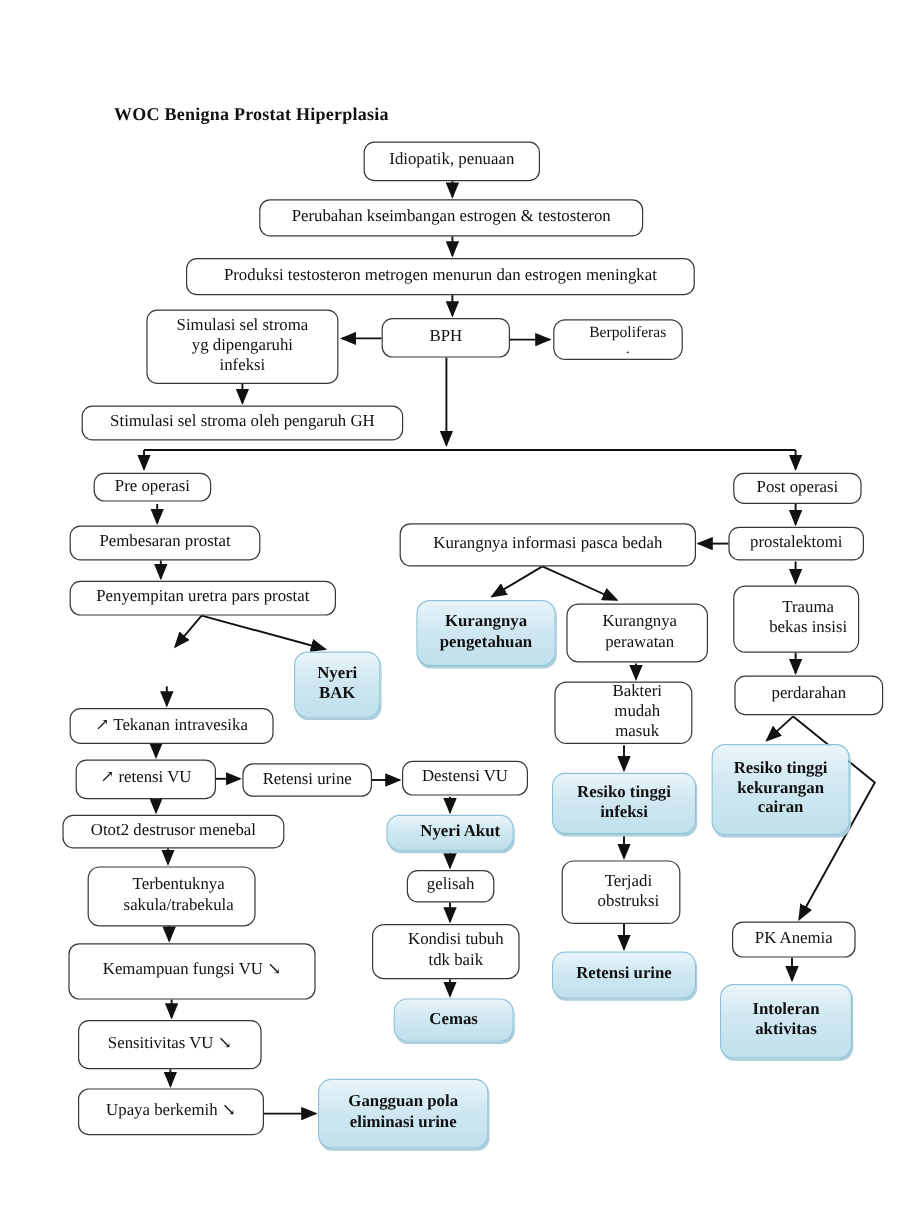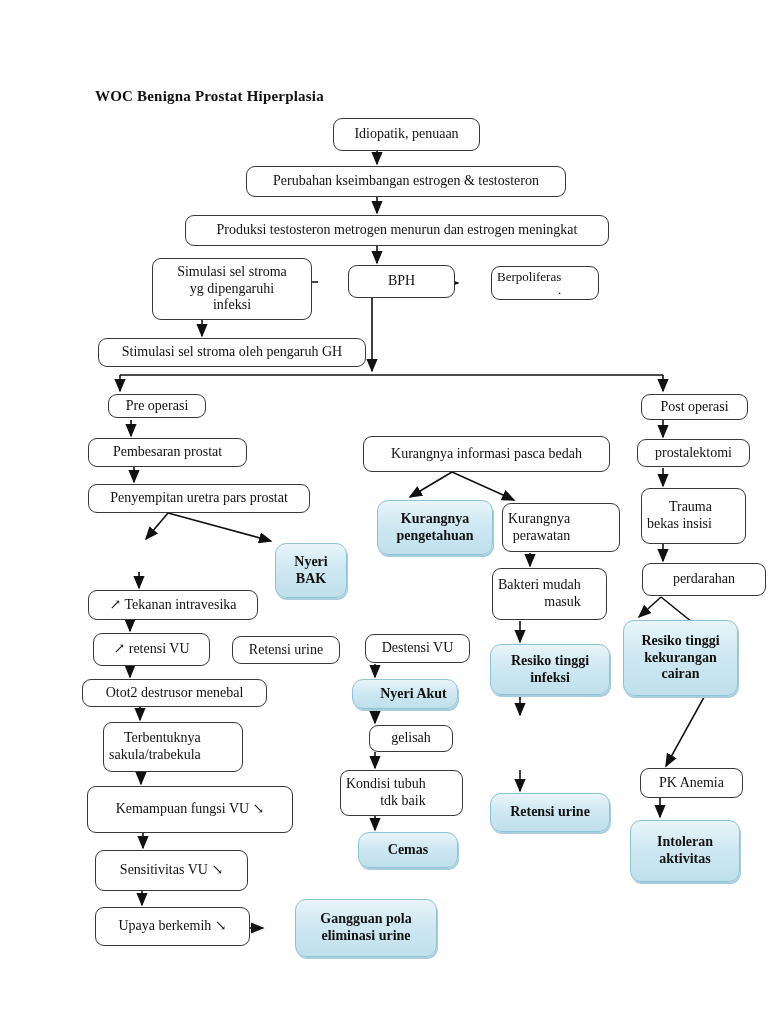--- a/index.html
+++ b/index.html
@@ -4,22 +4,22 @@
 <style>
   html,body{margin:0;padding:0;background:#ffffff;}
   body{width:768px;height:1024px;position:relative;overflow:hidden;
        font-family:"Liberation Serif","DejaVu Serif",serif;color:#111;}
   .canvas{position:absolute;inset:0;}
   svg.arrows{position:absolute;inset:0;pointer-events:none;}
   .title{position:absolute;left:95px;top:88px;font-weight:bold;font-size:15px;letter-spacing:.2px;}
   .node{position:absolute;display:flex;align-items:center;justify-content:center;
         text-align:center;white-space:pre-line;box-sizing:border-box;
         background:#fff;border:1.6px solid #383838;border-radius:9px;
-        font-size:14px;line-height:1.18;padding:2px 6px;z-index:2;margin-left:30px;}
-  .node.left{justify-content:flex-start;text-align:right;padding-left:5px;}
+        font-size:14px;line-height:1.18;padding:2px 6px;z-index:2;}
+  .node.left{justify-content:flex-start;text-align:center;padding-left:29px;border-radius:10px;}
   .node.blue{background:linear-gradient(180deg,#e9f5fa 0%,#cfe8f2 45%,#bfe0ec 100%);
              border:1.5px solid #8ec2d6;border-radius:11px;font-weight:bold;
              box-shadow:1px 2px 0 #a9cdda;}
   .node.small{font-size:13px;}
 </style>
 </head>
 <body>
 
 <div class="canvas">
 
@@ -107,21 +107,23 @@
   <div class="node" style="left:63px;top:633px;width:117px;height:33px;">↗ retensi VU</div>
   <div class="node" style="left:202px;top:636px;width:108px;height:28px;">Retensi urine</div>
   <div class="node" style="left:335px;top:634px;width:105px;height:29px;">Destensi VU</div>
   <div class="node blue" style="left:460px;top:644px;width:120px;height:51px;">Resiko tinggi
 infeksi</div>
   <div class="node blue" style="left:593px;top:620px;width:115px;height:76px;">Resiko tinggi
 kekurangan
 cairan</div>
   <div class="node" style="left:52px;top:679px;width:185px;height:28px;">Otot2 destrusor menebal</div>
   <div class="node blue" style="left:322px;top:679px;width:106px;height:30px;padding-left:23px;">Nyeri Akut</div>
-  <div class="node" style="left:339px;top:725px;width:84px;height:27px;">gelisah</div>
+  <div class="node" style="left:339px;top:725px;width:73px;height:27px;">gelisah</div>
+  <div class="node left" style="left:468px;top:717px;width:99px;height:53px;">Terjadi
+obstruksi</div>
   <div class="node left" style="left:73px;top:722px;width:140px;height:50px;">Terbentuknya
 sakula/trabekula</div>
   <div class="node" style="left:610px;top:768px;width:103px;height:30px;">PK Anemia</div>
   <div class="node" style="left:57px;top:786px;width:206px;height:47px;">Kemampuan fungsi VU  ↘</div>
   <div class="node left" style="left:310px;top:770px;width:123px;height:46px;">Kondisi tubuh
 tdk baik</div>
   <div class="node blue" style="left:460px;top:793px;width:120px;height:39px;">Retensi urine</div>
   <div class="node blue" style="left:328px;top:832px;width:100px;height:36px;">Cemas</div>
   <div class="node blue" style="left:600px;top:820px;width:110px;height:62px;">Intoleran
 aktivitas</div>

